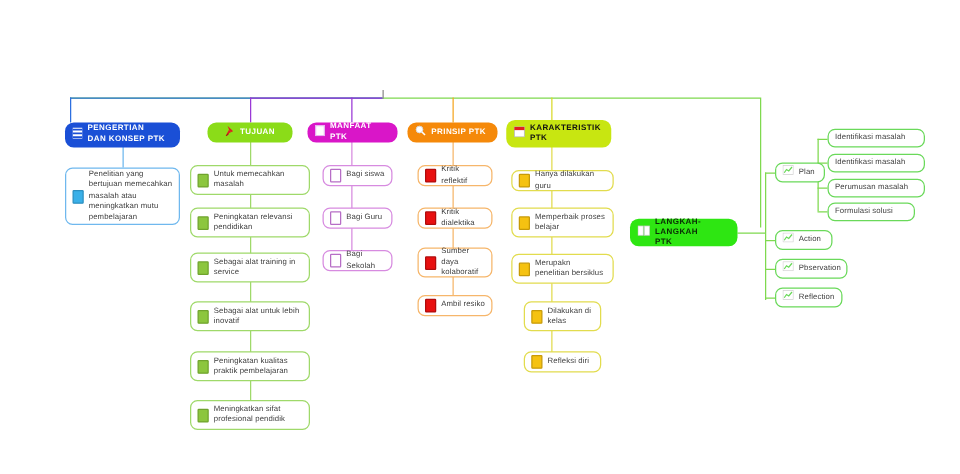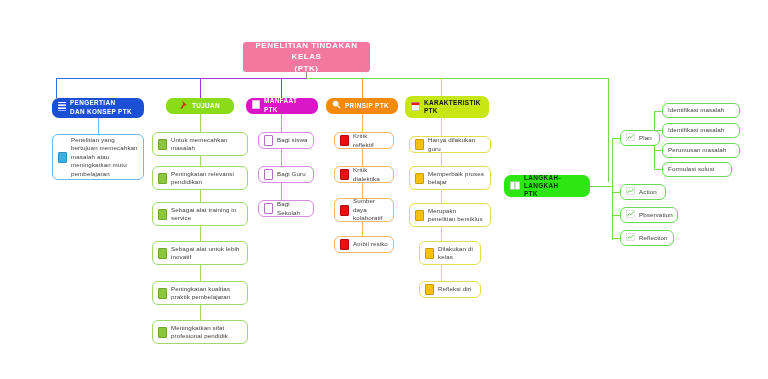--- a/index.html
+++ b/index.html
@@ -103,24 +103,20 @@
 
   <div class="ln h" style="left:646px;top:138px;width:8px;background:#7fd94f;"></div>
   <div class="ln v" style="left:654px;top:111px;height:58px;background:#7fd94f;"></div>
   <div class="ln h" style="left:654px;top:111px;width:8px;background:#7fd94f;"></div>
   <div class="ln h" style="left:654px;top:130px;width:8px;background:#7fd94f;"></div>
   <div class="ln h" style="left:654px;top:150px;width:8px;background:#7fd94f;"></div>
   <div class="ln h" style="left:654px;top:169px;width:8px;background:#7fd94f;"></div>
 
   <div class="ln h" style="left:98px;top:134px;width:0px;"></div>
 
-  <div class="node root" style="left:243px;top:42px;width:127px;height:30px;">
-    <span class="txt" style="white-space:pre-line;">PENELITIAN TINDAKAN KELAS
-(PTK)</span>
-  </div>
 
   <div class="node hdr blue" style="left:52px;top:98px;width:92px;height:20px;">
     <span class="hi">
       <svg width="8" height="9" viewBox="0 0 8 9">
           <rect x="0" y="0" width="8" height="9" fill="#ffffff"></rect>
           <rect x="0" y="1" width="8" height="1.4" fill="#1A4FD6"></rect>
           <rect x="0" y="4" width="8" height="1.4" fill="#1A4FD6"></rect>
           <rect x="0" y="7" width="8" height="1.4" fill="#1A4FD6"></rect>
         </svg>
     </span>

